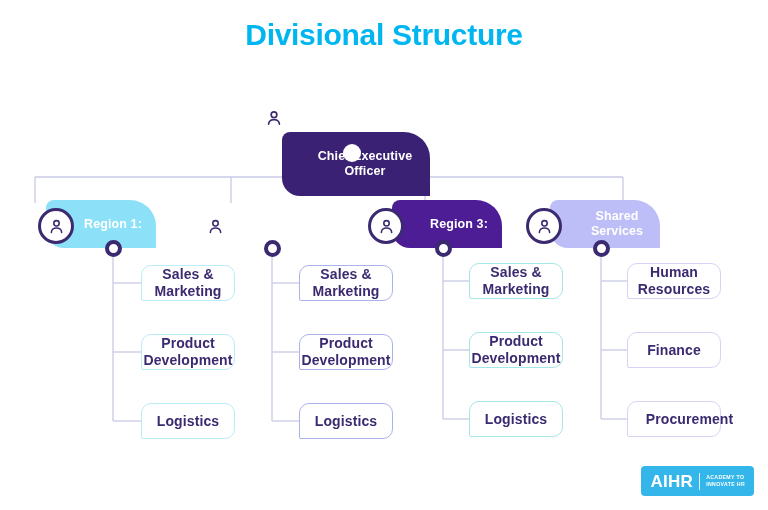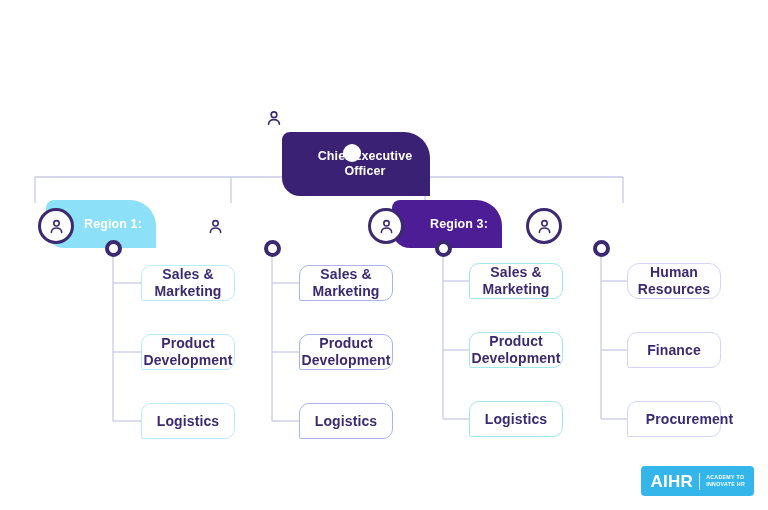--- a/index.html
+++ b/index.html
@@ -162,20 +162,21 @@
     line-height: 1.35;
     letter-spacing: 0.35px;
     text-align: left;
   }
 </style>
 </head>
 <body>
 
 <div id="chart-root">
 
+  <div class="chart-title">Divisional Structure</div>
 
   <svg id="connectors" viewBox="0 0 768 510" preserveAspectRatio="none">
     <g stroke="#c9c9e6" stroke-width="1.3" fill="none">
 
       <path d="M352,152 L352,177"></path>
 
       <path d="M35,177 L623,177"></path>
 
       <path d="M35,177 L35,203"></path>
       <path d="M231,177 L231,203"></path>
@@ -268,29 +269,32 @@
   <div class="leaf-box" style="left:469px; top:263px; width:94px; height:36px; border-color:#a5e6e8;">
     <span>Sales &amp; Marketing</span>
   </div>
   <div class="leaf-box" style="left:469px; top:332px; width:94px; height:36px; border-color:#a5e6e8;">
     <span>Product Development</span>
   </div>
   <div class="leaf-box" style="left:469px; top:401px; width:94px; height:36px; border-color:#a5e6e8;">
     <span>Logistics</span>
   </div>
 
+  <div class="head-box region-box" style="left:550px; top:200px; width:110px; height:48px; background:#bdbdf7;">
+    <span>Shared Services</span>
+  </div>
   <div class="avatar" style="left:526px; top:208px;">
     <svg width="19" height="19" viewBox="0 0 24 24" fill="none" stroke="#3b2a70" stroke-width="2" stroke-linecap="round" stroke-linejoin="round">
       <circle cx="12" cy="8" r="3.4"></circle>
       <path d="M5.5 19.5c0-3.4 2.9-5.6 6.5-5.6s6.5 2.2 6.5 5.6"></path>
     </svg>
   </div>
   <div class="dot ring" style="left:593px; top:240px;"></div>
 
-  <div class="leaf-box" style="left:627px; top:263px; width:94px; height:36px; border-color:#d4d4f7;border-radius:12px;">
+  <div class="leaf-box" style="left:627px; top:263px; width:94px; height:36px; border-color:#d4d4f7;">
     <span>Human Resources</span>
   </div>
   <div class="leaf-box" style="left:627px; top:332px; width:94px; height:36px; border-color:#d4d4f7;align-items:center;">
     <span>Finance</span>
   </div>
   <div class="leaf-box" style="left:627px; top:401px; width:94px; height:36px; border-color:#d4d4f7;padding-left:31px;">
     <span>Procurement</span>
   </div>
 
   <div class="logo">

